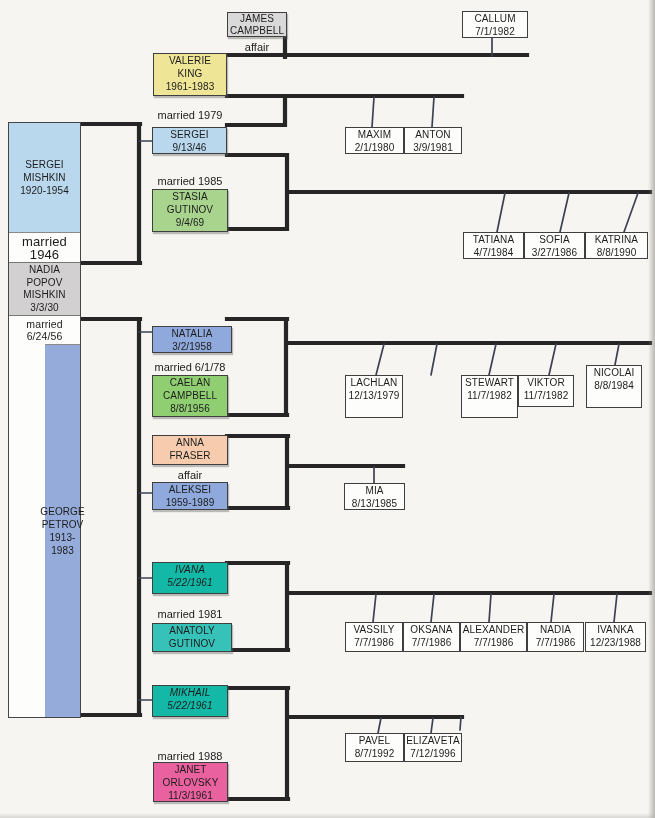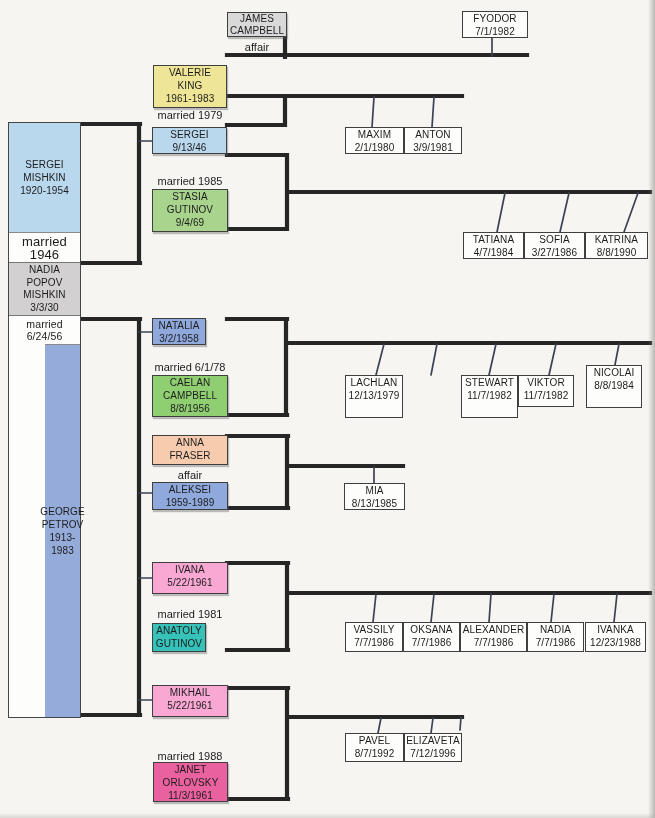--- a/index.html
+++ b/index.html
@@ -12,22 +12,22 @@
   svg.wires { position:absolute; left:0; top:0; }
   .box {
     position:absolute; box-sizing:border-box;
     border:1.5px solid #3f3f3f; background:#fdfdfb;
     display:flex; flex-direction:column; align-items:center; justify-content:flex-start;
     text-align:center; font-size:10px; line-height:13px; letter-spacing:.1px;
   }
   .shadow { box-shadow:1px 2px 1px rgba(90,90,90,.38); }
   .c-lightblue { background:#b9d7ed; }
   .c-medblue { background:#8fa9dc; }
-  .c-softblue { background:#f9a8d4; }
-  .c-yellow { background:#efe596;margin-top:12px; }
+  .c-softblue { background:#14b8a6;font-style:italic; }
+  .c-yellow { background:#efe596; }
   .c-green { background:#a8d48e; }
   .c-brightgreen { background:#90ce72; }
   .c-peach { background:#f6cbae; }
   .c-teal { background:#36c2b8; }
   .c-pink { background:#e9619e; }
   .c-gray { background:#d9d9d9; }
   .lbl {
     position:absolute; font-size:11px; line-height:12px; text-align:center; color:#1c1c1c;
   }
   #left-column {
@@ -108,42 +108,42 @@
         <div>1913-1983</div>
       </div>
   </div>
 
   <div class="box c-gray shadow" style="left:227px;top:12px;width:60px;height:25px;line-height:12px">
       <div>JAMES</div>
       <div>CAMPBELL</div>
     </div>
   <div class="lbl" style="left:227px;top:41px;width:60px">affair</div>
   <div class="box" style="left:462px;top:11px;width:66px;height:27px">
-      <div>FYODOR</div>
+      <div>CALLUM</div>
       <div>7/1/1982</div>
     </div>
 
   <div class="box c-yellow shadow" style="left:153px;top:53px;width:74px;height:43px">
       <div>VALERIE</div>
       <div>KING</div>
       <div>1961-1983</div>
     </div>
   <div class="lbl" style="left:152px;top:109px;width:76px">married 1979</div>
   <div class="box c-lightblue shadow" style="left:152px;top:127px;width:75px;height:27px">
       <div>SERGEI</div>
       <div>9/13/46</div>
     </div>
   <div class="lbl" style="left:152px;top:175px;width:76px">married 1985</div>
   <div class="box c-green shadow" style="left:152px;top:189px;width:76px;height:43px">
       <div>STASIA</div>
       <div>GUTINOV</div>
       <div>9/4/69</div>
     </div>
 
-  <div class="box c-medblue shadow" style="left:152px;top:318px;width:54px;height:27px">
+  <div class="box c-medblue shadow" style="left:152px;top:326px;width:80px;height:27px">
       <div>NATALIA</div>
       <div>3/2/1958</div>
     </div>
   <div class="lbl" style="left:152px;top:361px;width:76px">married 6/1/78</div>
   <div class="box c-brightgreen shadow" style="left:152px;top:375px;width:76px;height:42px">
       <div>CAELAN</div>
       <div>CAMPBELL</div>
       <div>8/8/1956</div>
     </div>
 
@@ -155,21 +155,21 @@
   <div class="box c-medblue shadow" style="left:152px;top:482px;width:76px;height:28px">
       <div>ALEKSEI</div>
       <div>1959-1989</div>
     </div>
 
   <div class="box c-softblue shadow" style="left:152px;top:562px;width:76px;height:32px">
       <div>IVANA</div>
       <div>5/22/1961</div>
     </div>
   <div class="lbl" style="left:152px;top:608px;width:76px">married 1981</div>
-  <div class="box c-teal shadow" style="left:152px;top:623px;width:54px;height:29px">
+  <div class="box c-teal shadow" style="left:152px;top:623px;width:80px;height:29px">
       <div>ANATOLY</div>
       <div>GUTINOV</div>
     </div>
 
   <div class="box c-softblue shadow" style="left:152px;top:685px;width:76px;height:32px">
       <div>MIKHAIL</div>
       <div>5/22/1961</div>
     </div>
   <div class="lbl" style="left:152px;top:750px;width:76px">married 1988</div>
   <div class="box c-pink shadow" style="left:153px;top:762px;width:75px;height:40px">

